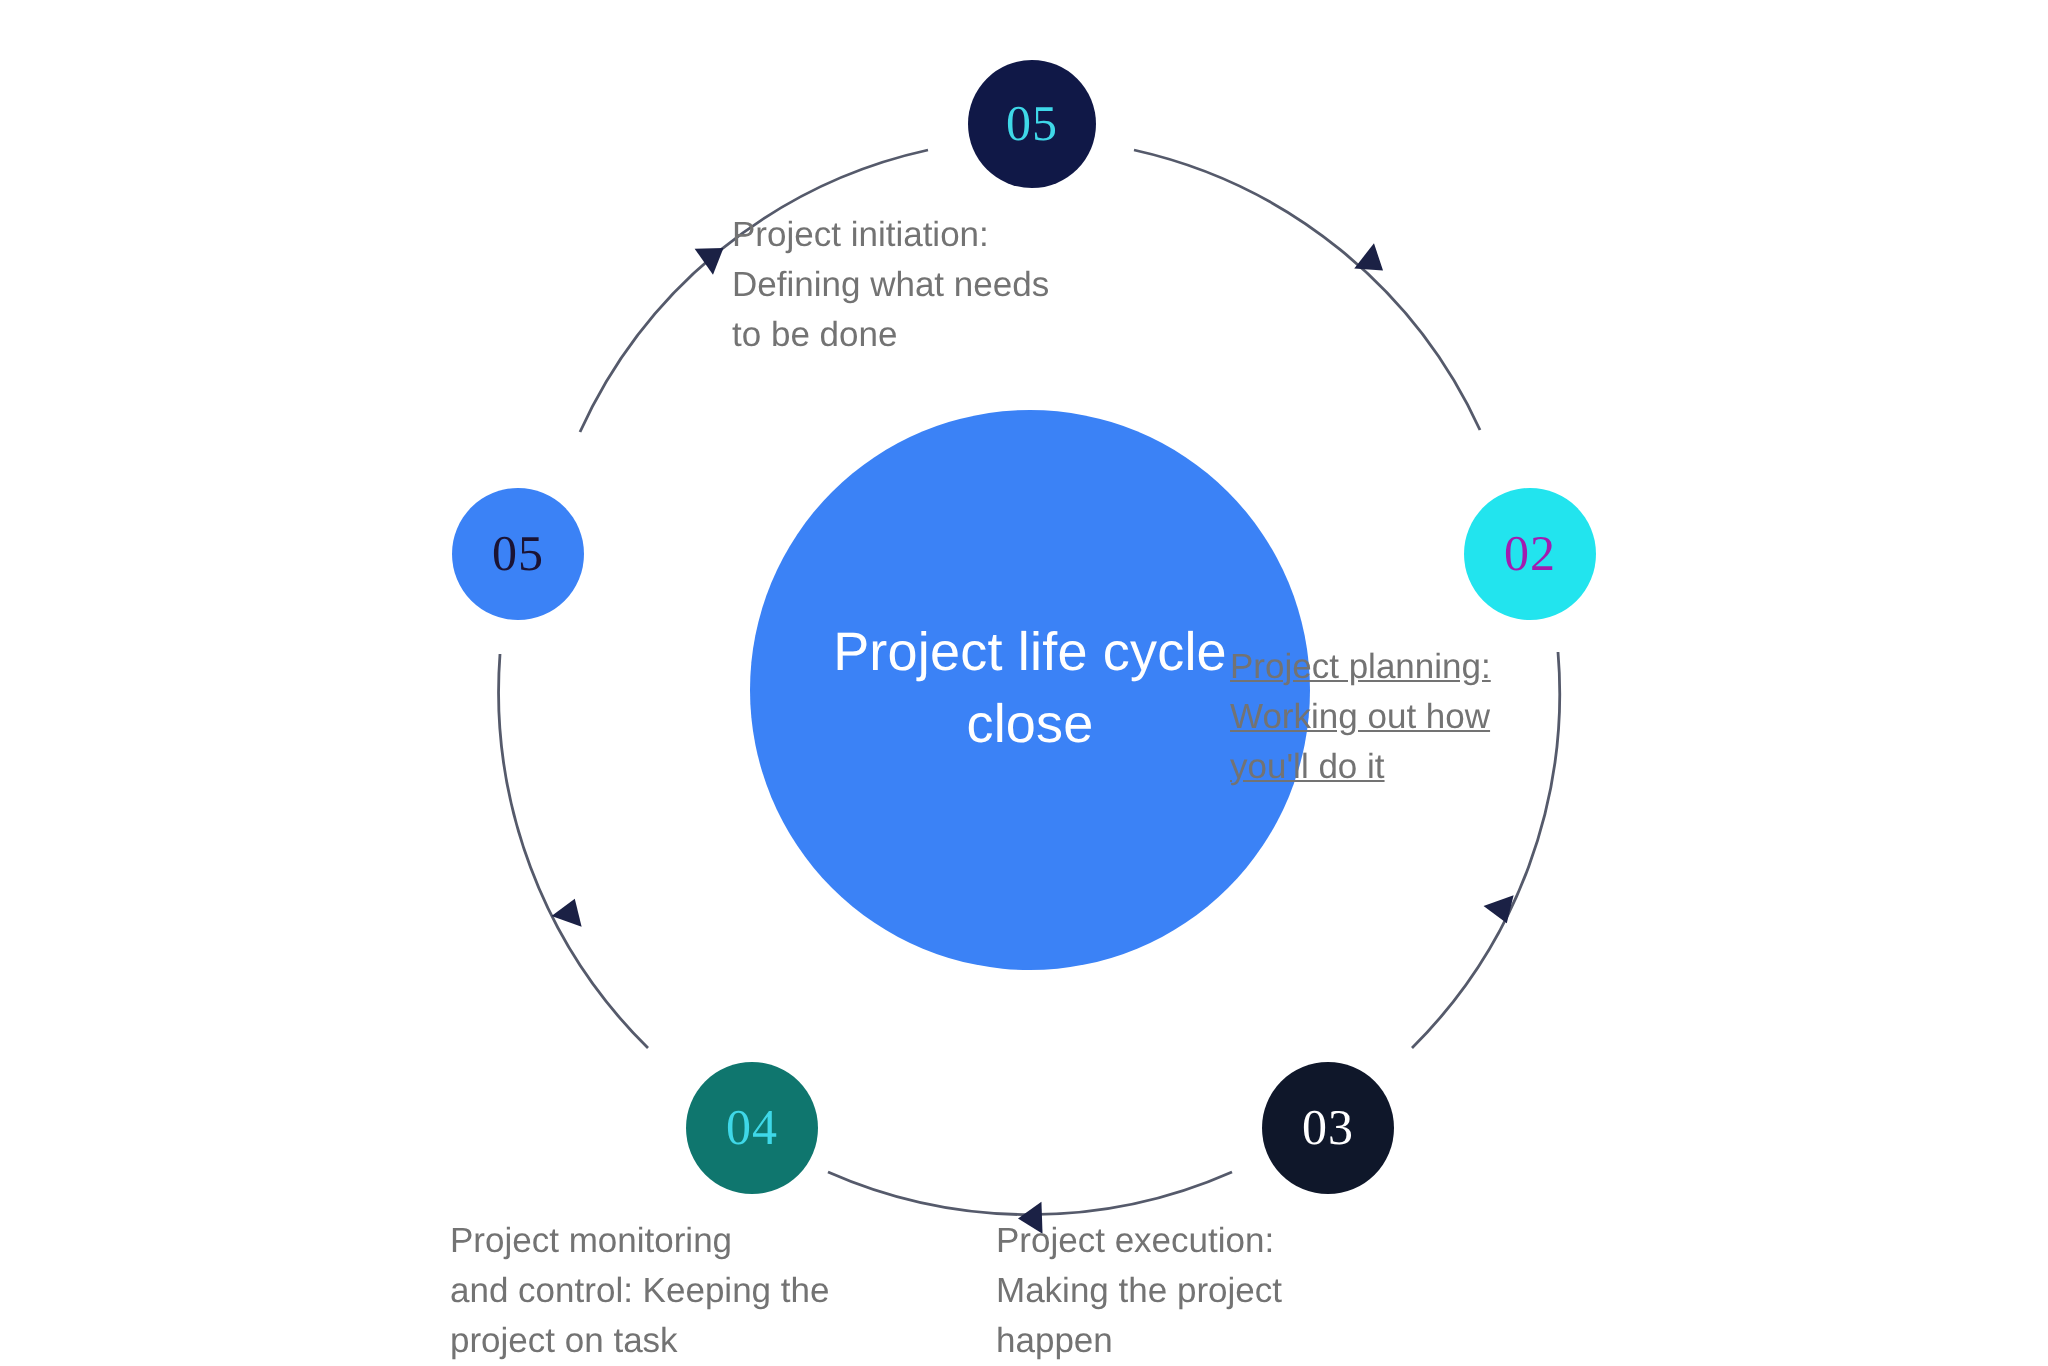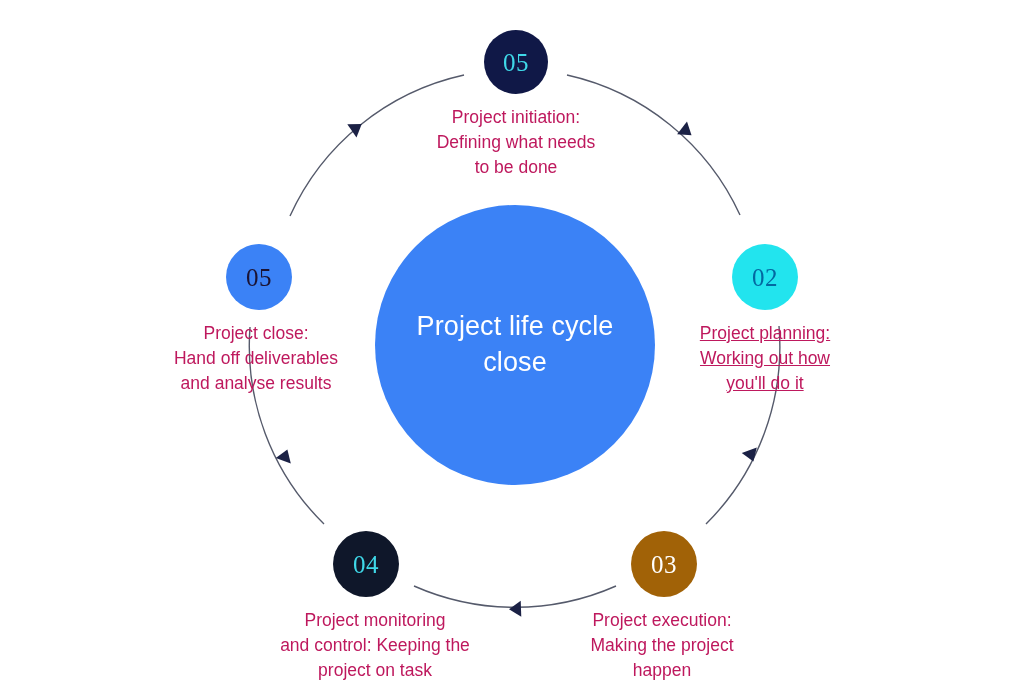--- a/index.html
+++ b/index.html
@@ -53,24 +53,23 @@
   .center-label {
     color: #ffffff;
     font-size: 27px;
     line-height: 1.32;
     font-weight: 400;
     padding: 0 28px;
     letter-spacing: 0.1px;
   }
   .caption {
     position: absolute;
-    color: #be185d;
+    color: #737373;
     font-size: 17.5px;
     line-height: 1.42;
-    text-align: center;
     white-space: pre-line;
   }
 </style>
 </head>
 <body>
 
 <div id="diagram-root" style="width: 1024px; height: 683px; background: rgb(255, 255, 255);">
 
   <svg class="arcs-layer" viewBox="0 0 1024 683" xmlns="http://www.w3.org/2000/svg">
 
@@ -95,40 +94,37 @@
   </div>
 
   <div class="node" style="left: 484px; top: 30px; width: 64px; height: 64px; background: rgb(16, 24, 71);">
     <span class="node-number" style="color: rgb(63, 216, 232);">05</span>
   </div>
   <div class="caption" style="width: 300px; left: 366px; top: 105px;">Project initiation:
 Defining what needs
 to be done</div>
 
   <div class="node" style="left: 732px; top: 244px; width: 66px; height: 66px; background: rgb(34, 228, 238);">
-    <span class="node-number" style="color: #0369a1;">02</span>
+    <span class="node-number" style="color: #a21caf;">02</span>
   </div>
   <div class="caption" style="width: 300px; left: 615px; top: 321px; text-decoration: underline;">Project planning:
 Working out how
 you'll do it</div>
 
-  <div class="node" style="left: 631px; top: 531px; width: 66px; height: 66px; background: #a16207;">
+  <div class="node" style="left: 631px; top: 531px; width: 66px; height: 66px; background: #0f172a;">
     <span class="node-number" style="color: rgb(255, 255, 255);">03</span>
   </div>
-  <div class="caption" style="width: 300px; left: 512px; top: 608px;">Project execution:
+  <div class="caption" style="width: 300px; left: 498px; top: 608px;">Project execution:
 Making the project
 happen</div>
 
-  <div class="node" style="left: 333px; top: 531px; width: 66px; height: 66px; background: #0f172a;">
+  <div class="node" style="left: 343px; top: 531px; width: 66px; height: 66px; background: #0f766e;">
     <span class="node-number" style="color: rgb(63, 216, 232);">04</span>
   </div>
   <div class="caption" style="width: 300px; left: 225px; top: 608px;">Project monitoring
 and control: Keeping the
 project on task</div>
 
   <div class="node" style="left: 226px; top: 244px; width: 66px; height: 66px; background: #3b82f6;">
     <span class="node-number" style="color: rgb(27, 19, 51);">05</span>
   </div>
-  <div class="caption" style="width: 300px; left: 106px; top: 321px;">Project close:
-Hand off deliverables
-and analyse results</div>
 
 </div>
 
 </body></html>

